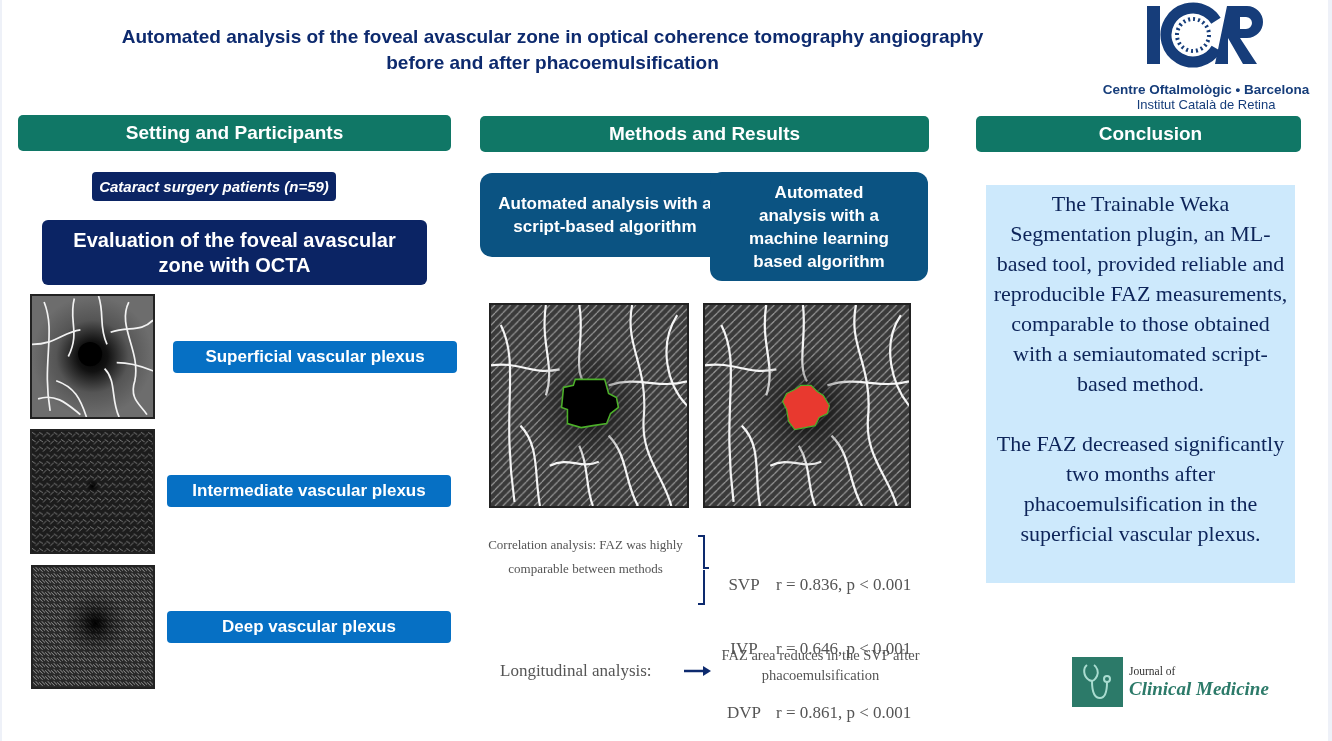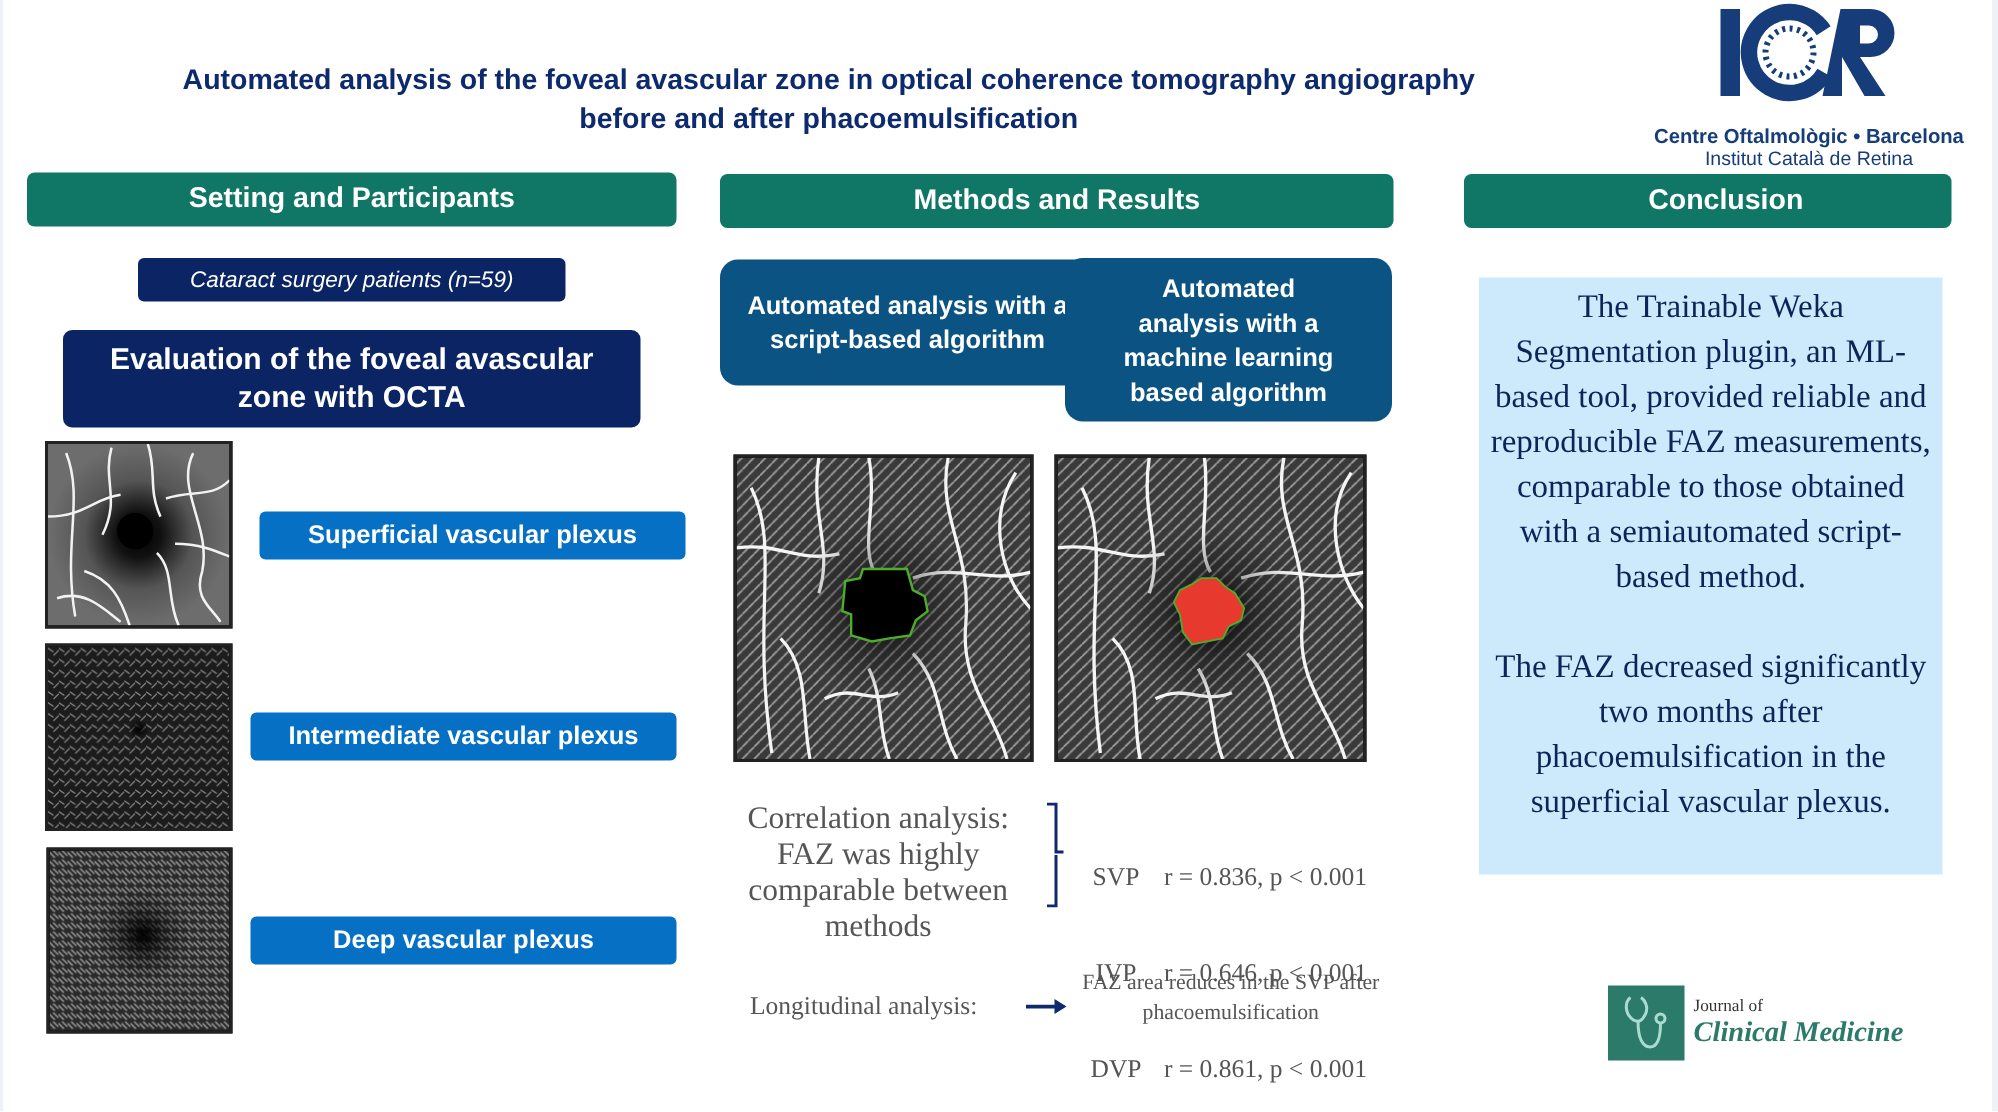--- a/index.html
+++ b/index.html
@@ -1,21 +1,21 @@
 <!DOCTYPE html>
 <html><head>
   <meta charset="utf-8">
   <style>
     * { box-sizing: border-box; margin: 0; padding: 0; }
     html, body { width: 1332px; height: 741px; overflow: hidden; background: #ffffff; }
     body { position: relative; font-family: "Liberation Sans", sans-serif; }
     .edge-left { position: absolute; left: 0; top: 0; width: 2px; height: 741px; background: #eef1f8; }
     .edge-right { position: absolute; left: 1328px; top: 0; width: 4px; height: 741px; background: #eef1f8; }
 
-    .title { position: absolute; left: 30px; top: 41px; width: 1045px; text-align: center;
+    .title { position: absolute; left: 30px; top: 24px; width: 1045px; text-align: center;
       color: #0d2a6e; font-weight: bold; font-size: 19px; line-height: 26px; }
 
     .logo { position: absolute; left: 1086px; top: 2px; width: 240px; text-align: center; }
     .logo-mark { font-weight: bold; font-size: 68px; line-height: 68px; color: #163d7a; letter-spacing: 1px; font-family: "Liberation Sans", sans-serif; }
     .logo-line1 { font-size: 13.5px; font-weight: bold; color: #163d7a; margin-top: 4px; white-space: nowrap; }
     .logo-line2 { font-size: 13px; color: #163d7a; white-space: nowrap; }
 
     .sec-header { position: absolute; height: 36px; background: #107766; color: #fff; border-radius: 5px;
       font-weight: bold; font-size: 19px; display: flex; align-items: center; justify-content: center; }
 
@@ -23,21 +23,21 @@
       display: flex; align-items: center; justify-content: center; text-align: center; }
     .pill-blue { position: absolute; background: #0670c4; color: #fff; border-radius: 4px;
       font-weight: bold; font-size: 17px; display: flex; align-items: center; justify-content: center; }
     .pill-teal { position: absolute; background: #0b5382; color: #fff; border-radius: 12px;
       font-weight: bold; font-size: 17px; line-height: 23px; display: flex; align-items: center; justify-content: center; text-align: center; }
 
     .octa { position: absolute; border: 2px solid #222; background: #111; overflow: hidden; }
     .octa svg { display: block; width: 100%; height: 100%; }
 
     .serif { font-family: "Liberation Serif", serif; color: #555; }
-    .corr-left { position: absolute; left: 478px; top: 533px; width: 215px; text-align: center; font-size: 21px; line-height: 24px; }
+    .corr-left { position: absolute; left: 478px; top: 533px; width: 215px; text-align: center; font-size: 13px; line-height: 24px; }
     .brace { position: absolute; left: 697px; top: 535px; width: 14px; height: 70px; }
     .corr-rows { position: absolute; left: 722px; top: 533px; font-size: 17px; line-height: 24px; }
     .corr-row { display: flex; white-space: nowrap; margin-top: 40px; }
     .corr-row .k { width: 44px; text-align: center; }
     .corr-row .v { margin-left: 10px; }
 
     .long-label { position: absolute; left: 500px; top: 661px; font-size: 17px; white-space: nowrap; }
     .long-arrow { position: absolute; left: 683px; top: 664px; width: 30px; height: 14px; }
     .long-result { position: absolute; left: 718px; top: 645px; width: 205px; text-align: center; font-size: 14.5px; line-height: 20px; }
 
@@ -72,21 +72,21 @@
     </svg>
   </div>
   <div class="logo-line1">Centre Oftalmològic • Barcelona</div>
   <div class="logo-line2">Institut Català de Retina</div>
 </div>
 
 <div class="sec-header" style="left:18px; top:115px; width:433px;">Setting and Participants</div>
 <div class="sec-header" style="left:480px; top:116px; width:449px;">Methods and Results</div>
 <div class="sec-header" style="left:976px; top:116px; width:325px;padding-left:24px;">Conclusion</div>
 
-<div class="pill-navy" style="left:92px; top:172px; width:285px; height:29px; font-size:15px; font-weight:normal; font-style:italic;">Cataract surgery patients (n=59)</div>
+<div class="pill-navy" style="left:92px; top:172px; width:244px; height:29px; font-size:15px; font-weight:bold; font-style:italic;">Cataract surgery patients (n=59)</div>
 <div class="pill-navy" style="left:42px; top:220px; width:385px; height:65px; font-size:20px; font-weight:bold; line-height:25px; border-radius:6px; padding:0 16px;">Evaluation of the foveal avascular zone with OCTA</div>
 
 <div class="octa" style="left:30px; top:294px; width:125px; height:125px;">
   <svg viewBox="0 0 100 100" preserveAspectRatio="none">
     <defs>
       <radialGradient id="g1" cx="0.5" cy="0.5" r="0.5">
           <stop offset="0" stop-color="#000"></stop>
           <stop offset="0.25" stop-color="#111"></stop>
           <stop offset="0.6" stop-color="#555"></stop>
           <stop offset="1" stop-color="#6d6d6d"></stop>

